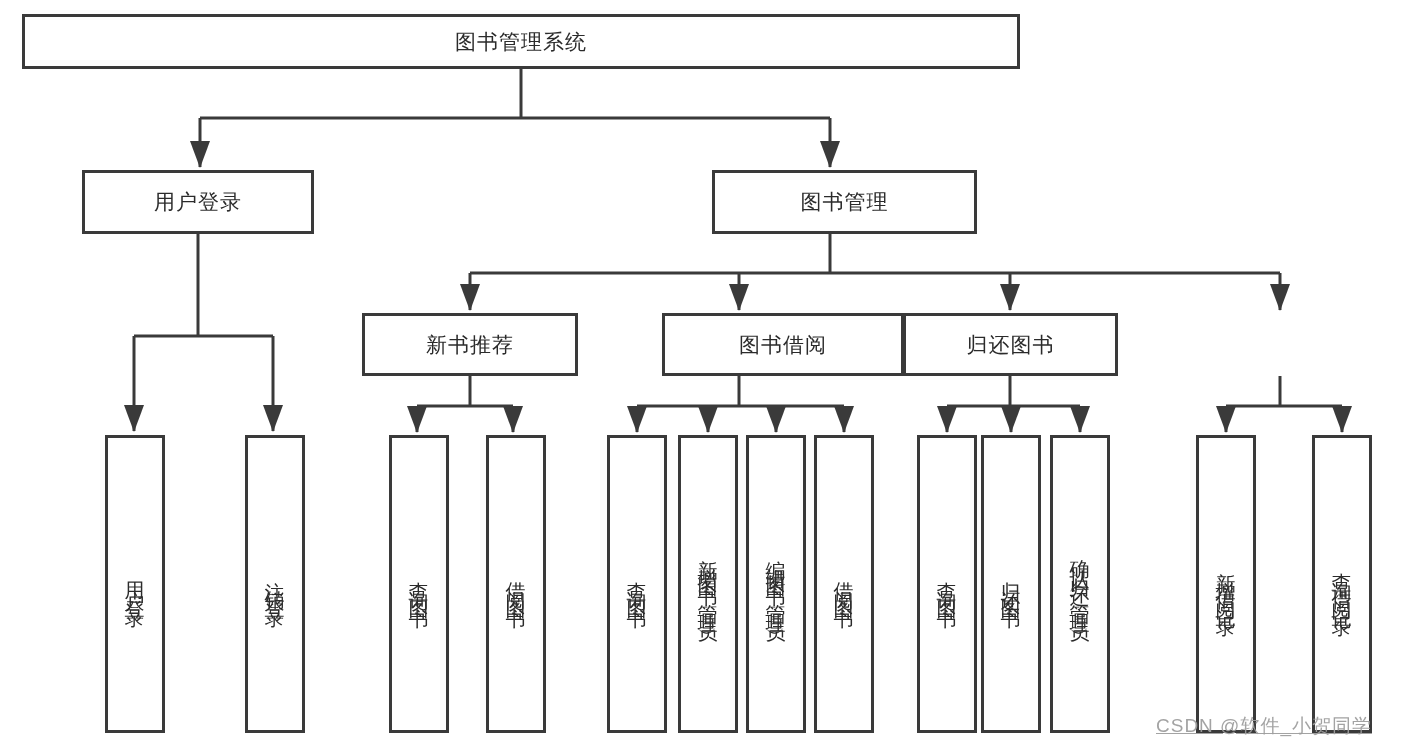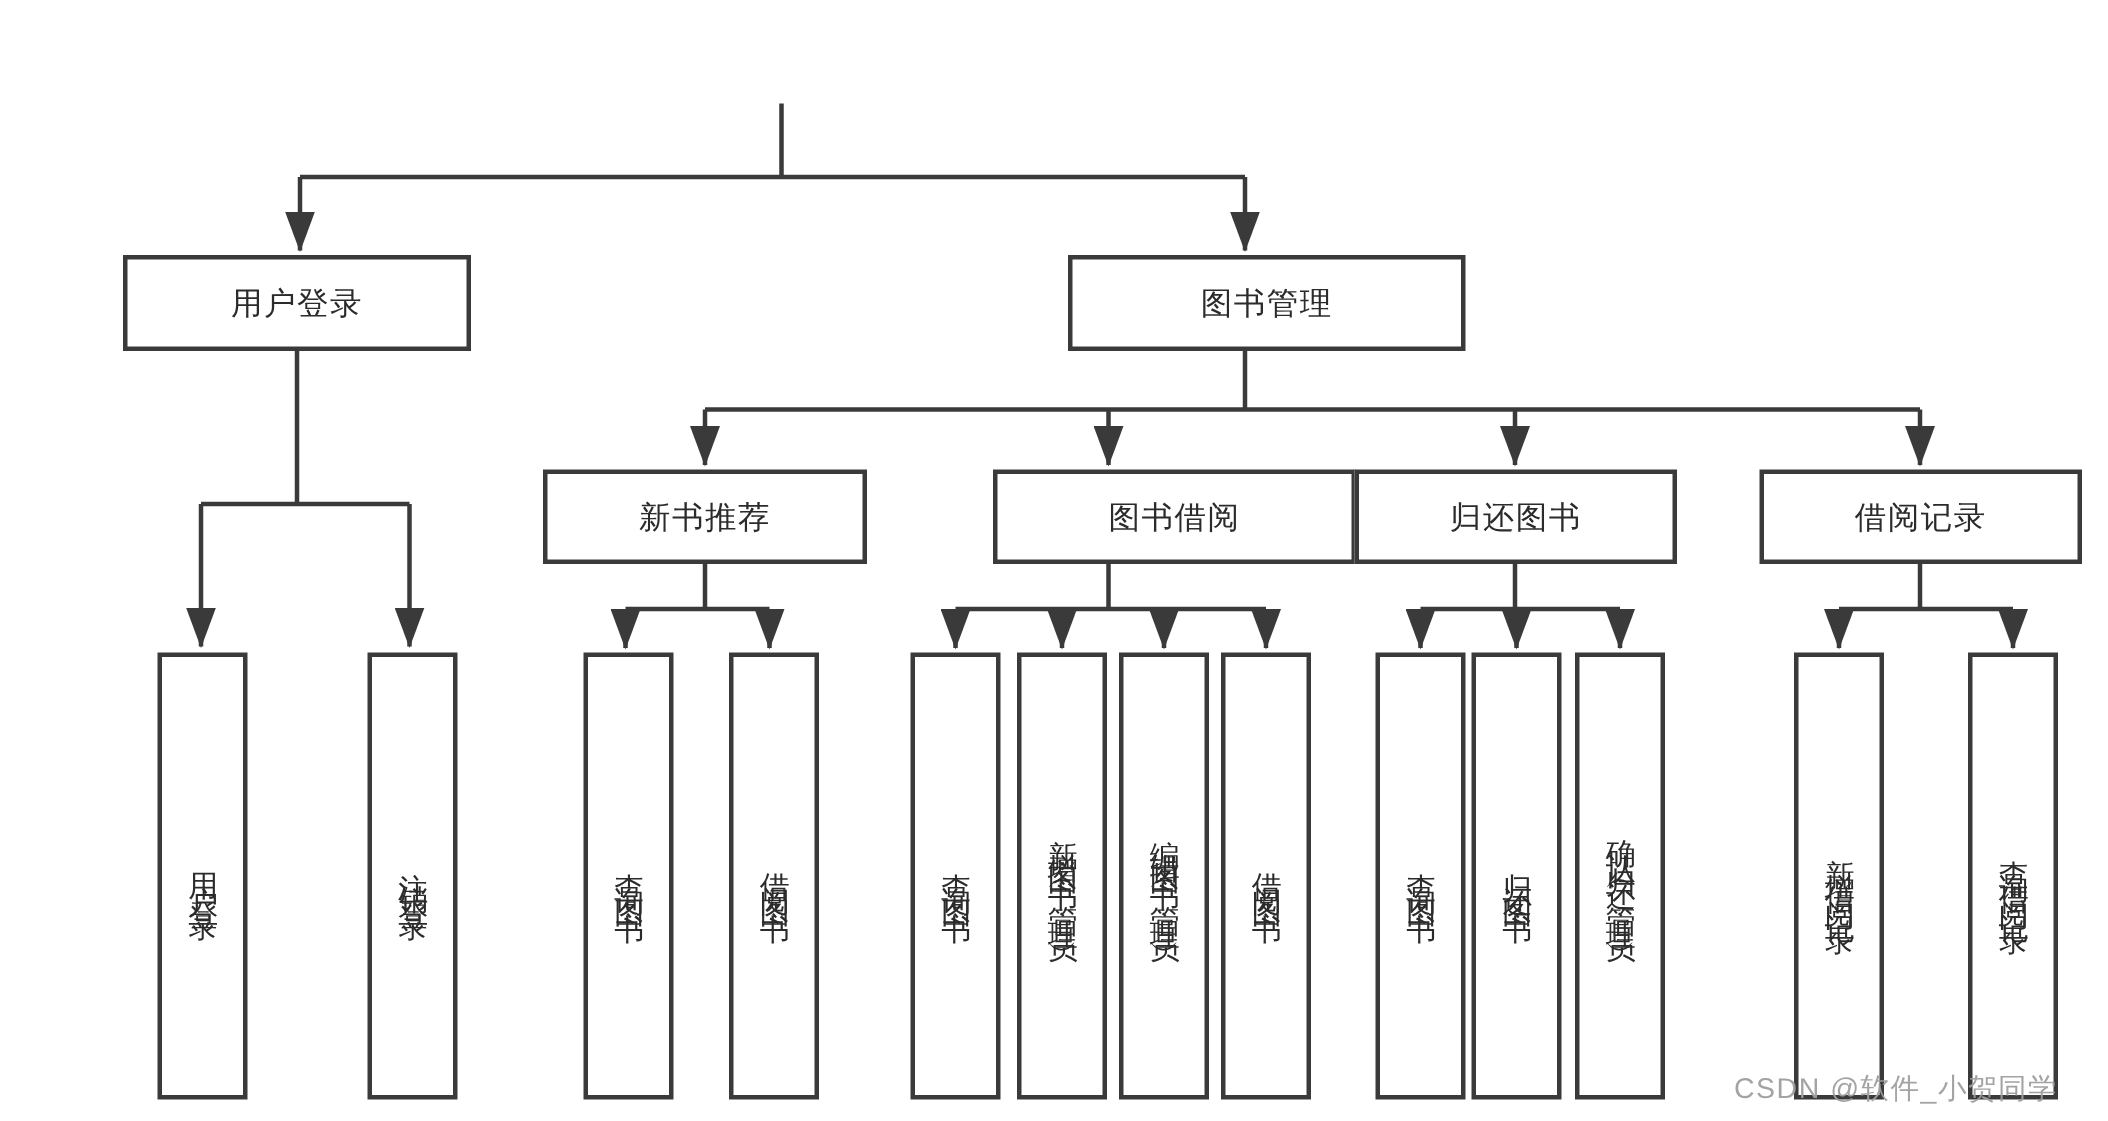--- a/index.html
+++ b/index.html
@@ -41,20 +41,21 @@
     line-height:1;
     white-space:nowrap;
   }
   .watermark{
     position:absolute;z-index:3;
     left:1156px;top:713px;
     font-size:19px;
     color:rgba(158,158,158,0.95);
     letter-spacing:1px;
     white-space:nowrap;
+    text-decoration:underline;
   }
 </style>
 </head>
 <body>
 
 <div id="stage">
 
   <svg id="connectors" width="1405" height="747" viewBox="0 0 1405 747">
     <defs>
       <marker id="arrow" markerUnits="userSpaceOnUse" markerWidth="27" markerHeight="20" refX="26" refY="10" orient="auto">
@@ -96,39 +97,39 @@
     <path d="M947 406 V432" marker-end="url(#arrow)"></path>
     <path d="M1011 406 V432" marker-end="url(#arrow)"></path>
     <path d="M1080 406 V432" marker-end="url(#arrow)"></path>
 
     <path d="M1280 376 V406"></path>
     <path d="M1226 406 H1342"></path>
     <path d="M1226 406 V432" marker-end="url(#arrow)"></path>
     <path d="M1342 406 V432" marker-end="url(#arrow)"></path>
   </svg>
 
+  <div class="hbox" style="left:22px;top:14px;width:998px;height:55px">
+    <span>图书管理系统</span>
+  </div>
 
   <div class="hbox" style="left:82px;top:170px;width:232px;height:64px">
     <span>用户登录</span>
   </div>
   <div class="hbox" style="left:712px;top:170px;width:265px;height:64px">
     <span>图书管理</span>
   </div>
 
   <div class="hbox" style="left:362px;top:313px;width:216px;height:63px">
     <span>新书推荐</span>
   </div>
   <div class="hbox" style="left:662px;top:313px;width:242px;height:63px">
     <span>图书借阅</span>
   </div>
   <div class="hbox" style="left:903px;top:313px;width:215px;height:63px">
     <span>归还图书</span>
-  </div>
-  <div class="hbox" style="left:1173px;top:313px;width:215px;height:63px">
-    <span>借阅记录</span>
   </div>
 
   <div class="vbox" style="left:105px;top:435px;width:60px;height:298px">
     <span class="vtext">用户登录</span>
   </div>
   <div class="vbox" style="left:245px;top:435px;width:60px;height:298px">
     <span class="vtext">注销登录</span>
   </div>
 
   <div class="vbox" style="left:389px;top:435px;width:60px;height:298px">

